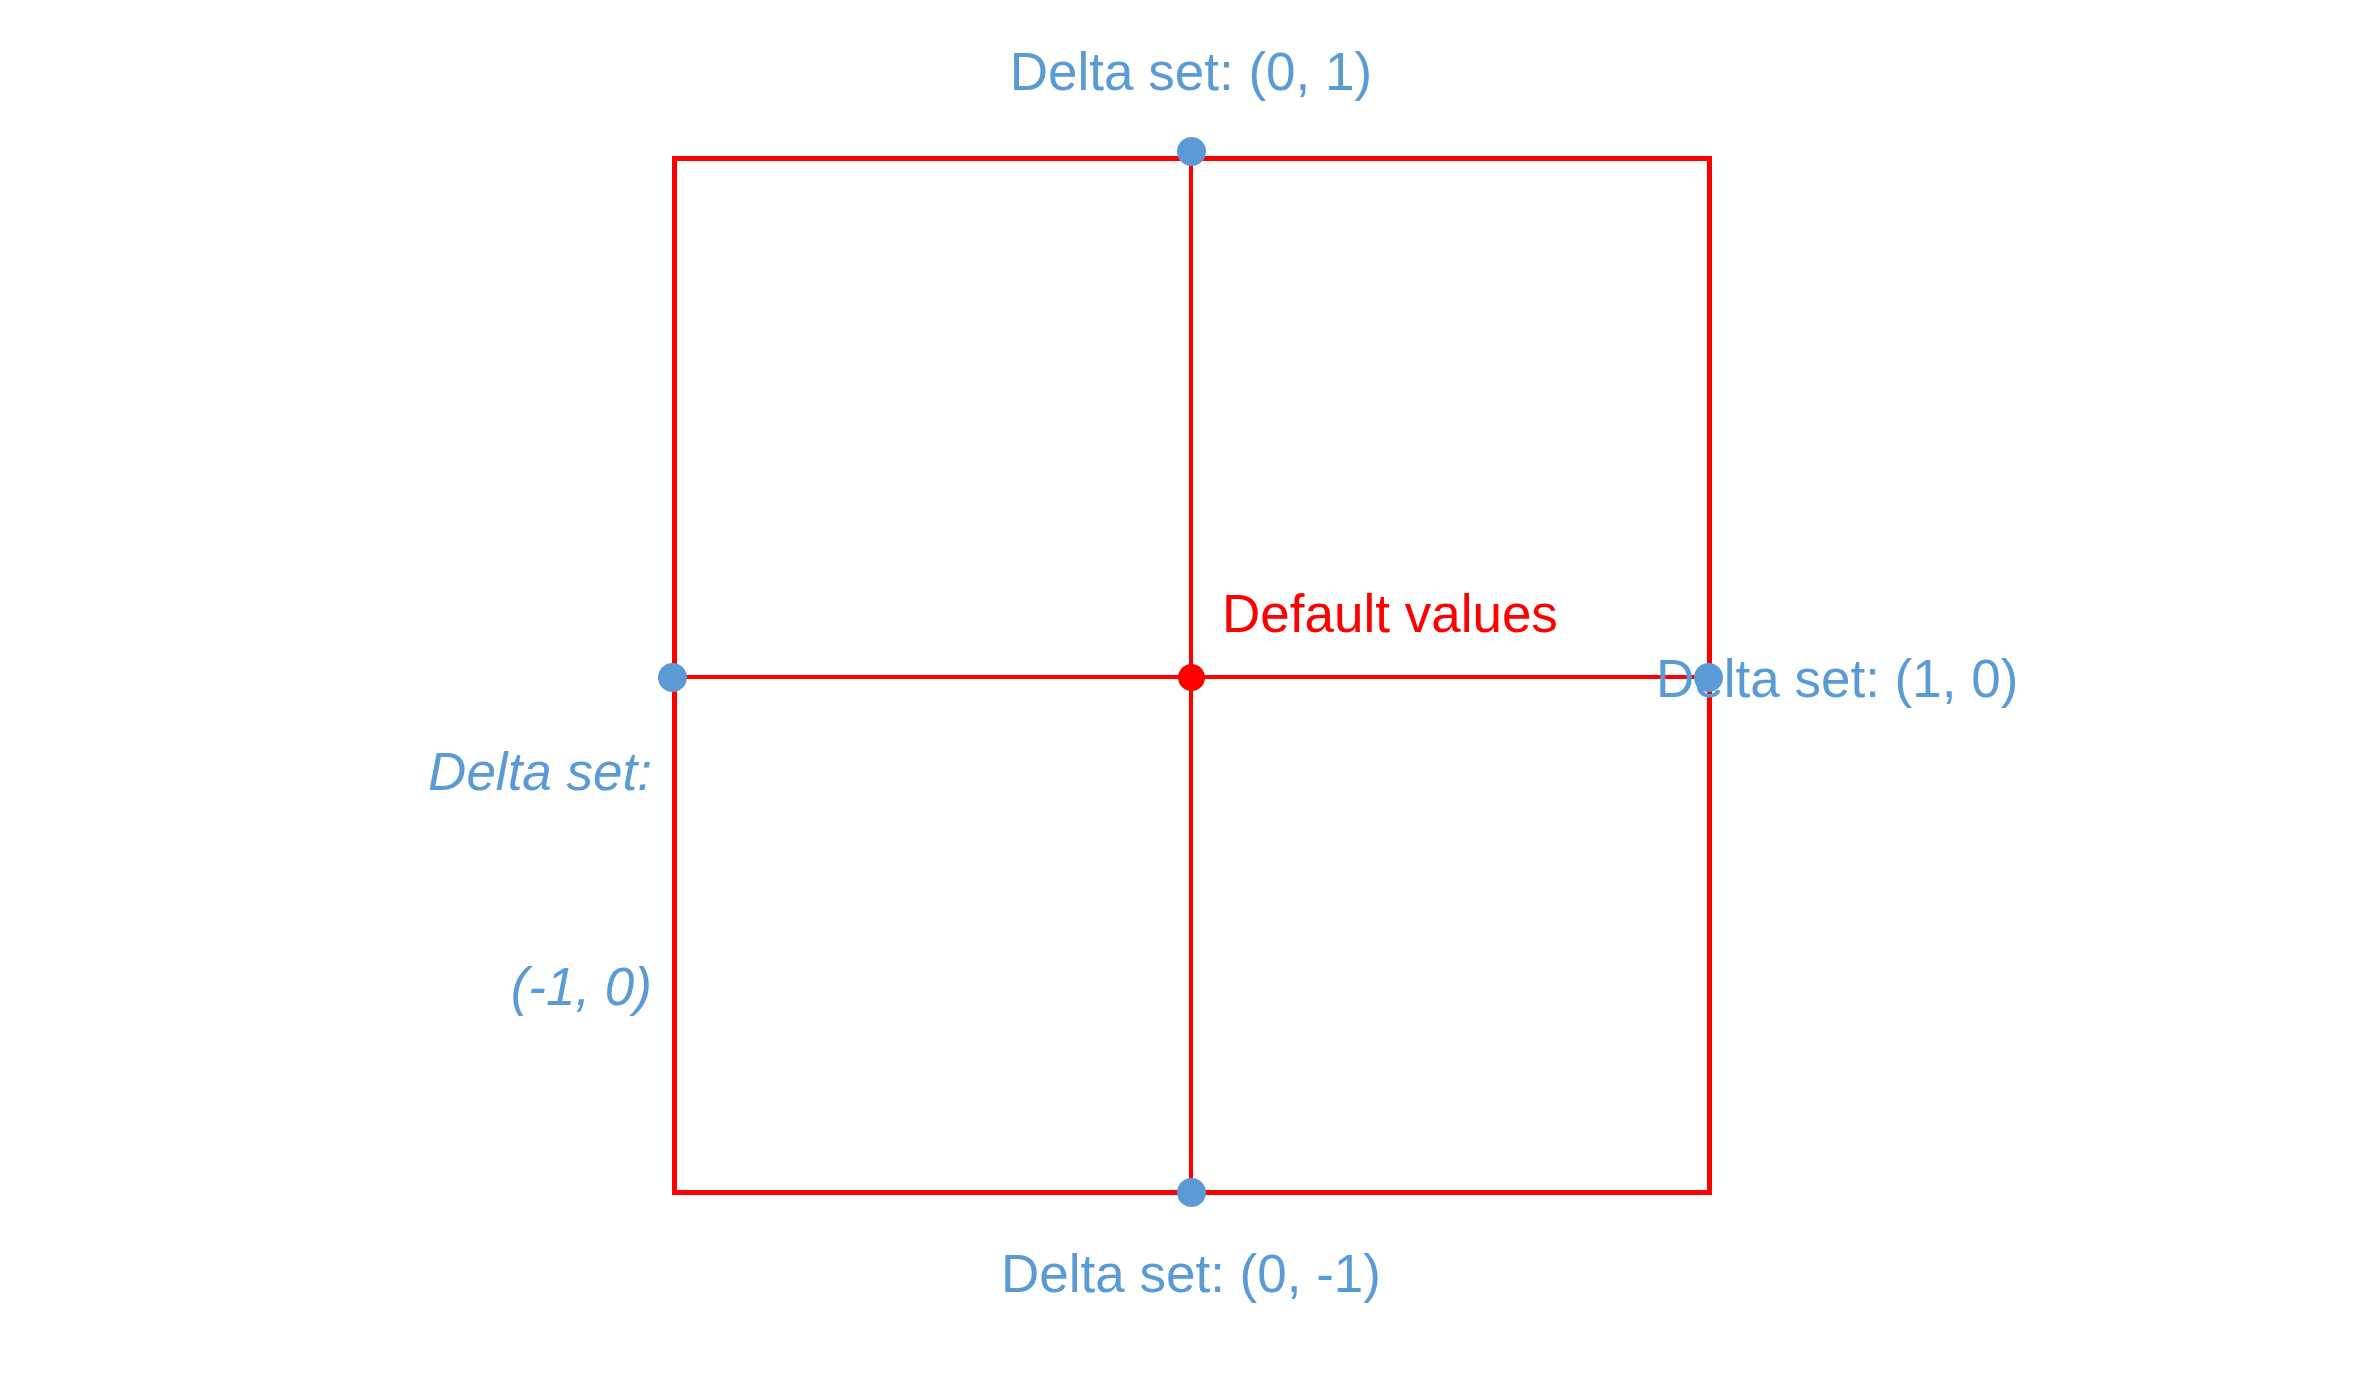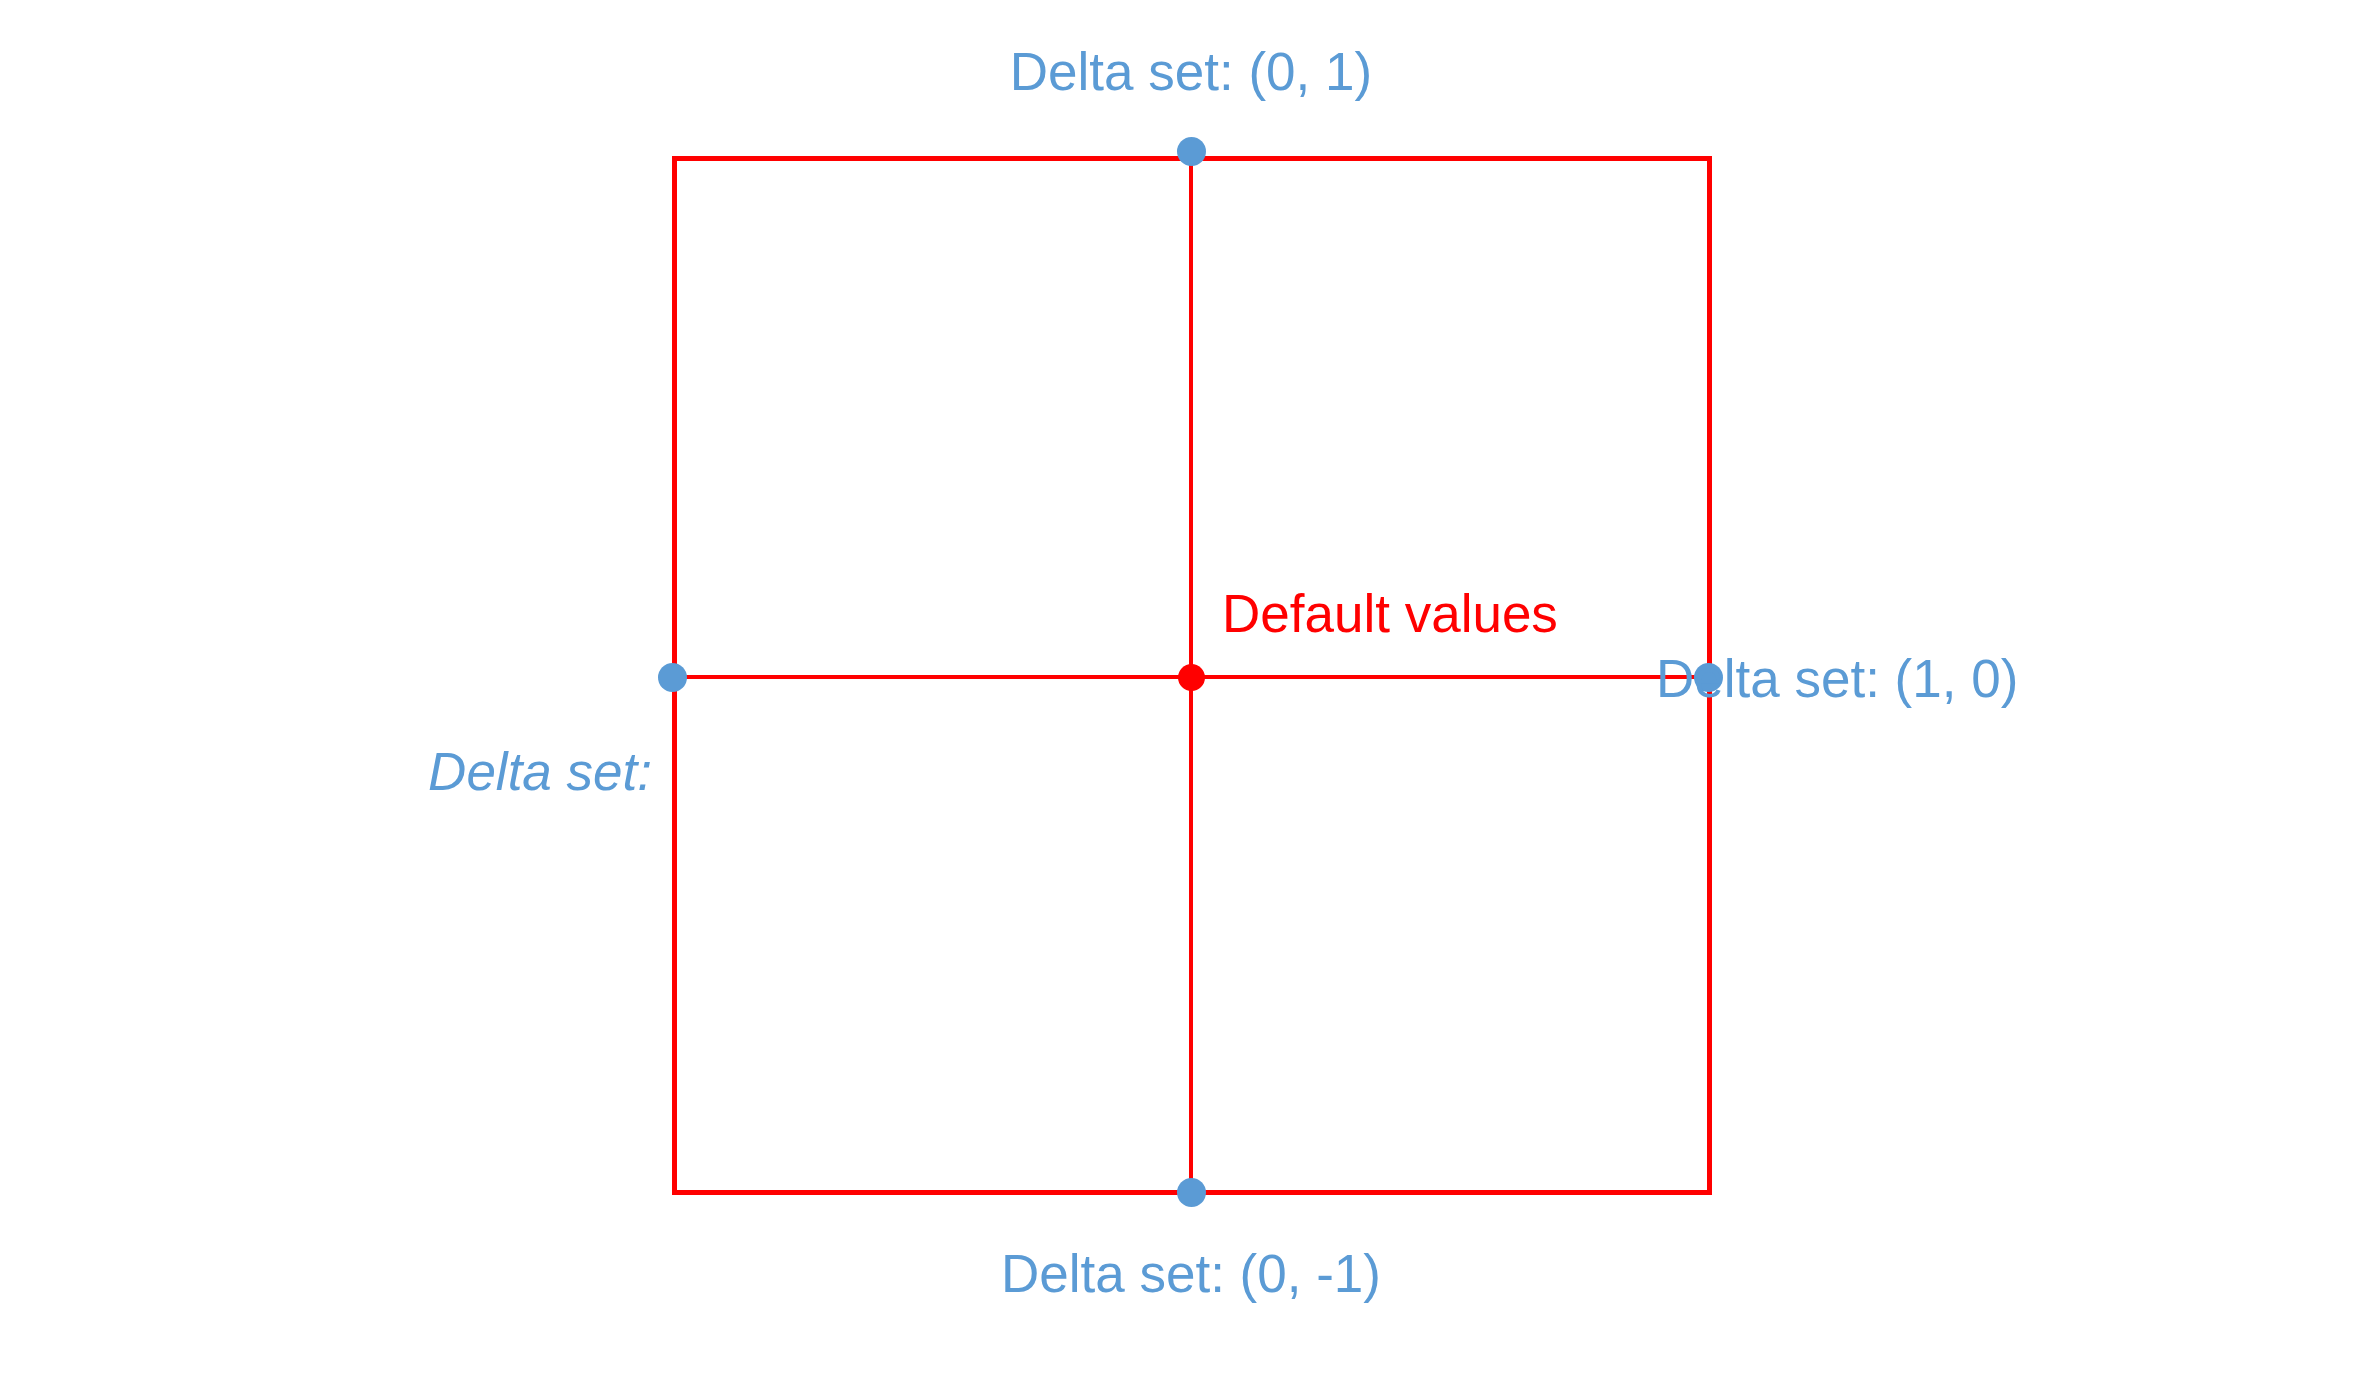--- a/index.html
+++ b/index.html
@@ -133,17 +133,18 @@
   <div class="dot dot-red dot-center"></div>
 
   <div class="label label-top">Delta set: (0, 1)</div>
 
   <div class="label label-right">Delta set: (1, 0)</div>
 
   <div class="label label-bottom">Delta set: (0, -1)</div>
 
   <div class="label label-left">
     <span class="label-line">Delta set:</span>
+    <span class="label-line">(-1, 0)</span>
   </div>
 
   <div class="label-center">Default values</div>
 
 </div>
 
 </body></html>

